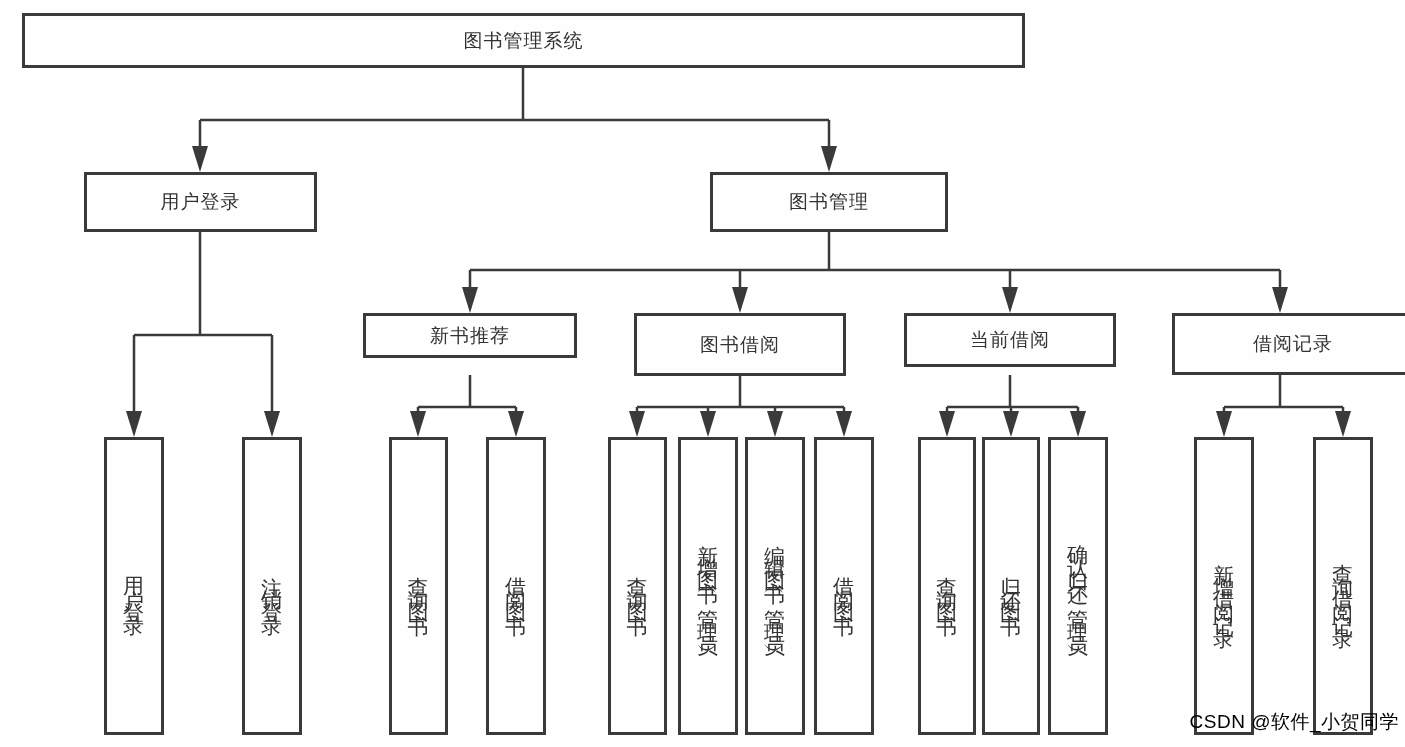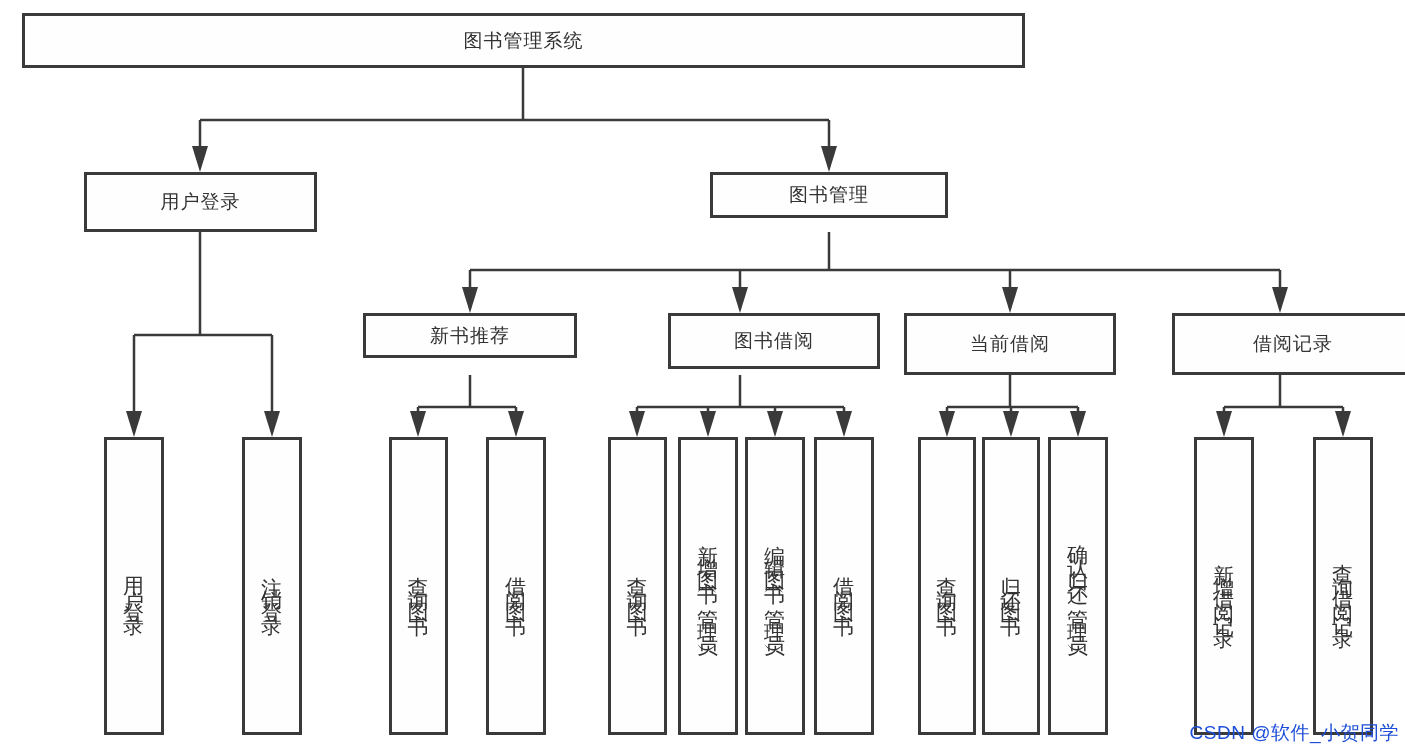--- a/index.html
+++ b/index.html
@@ -33,23 +33,23 @@
     text-orientation: mixed;
     font-size: 21px;
     line-height: 1;
     letter-spacing: 13px;
     color: #333333;
     white-space: nowrap;
   }
   .watermark {
     position: absolute;
     right: 6px;
-    bottom: 1px;
+    bottom: 12px;
     font-size: 19px;
-    color: #1d4ed8;
+    color: #000000;
     letter-spacing: 0.5px;
     z-index: 3;
   }
 </style>
 </head>
 <body>
 
 <div class="stage">
 
   <svg class="connectors" width="1405" height="747" viewBox="0 0 1405 747">
@@ -92,31 +92,31 @@
     </g>
   </svg>
 
   <div class="node hnode" style="left:22px;top:13px;width:1003px;height:55px">
     <span>图书管理系统</span>
   </div>
 
   <div class="node hnode" style="left:84px;top:172px;width:233px;height:60px">
     <span>用户登录</span>
   </div>
-  <div class="node hnode" style="left:710px;top:172px;width:238px;height:46px">
+  <div class="node hnode" style="left:710px;top:172px;width:238px;height:60px">
     <span>图书管理</span>
   </div>
 
   <div class="node hnode" style="left:363px;top:313px;width:214px;height:45px">
     <span>新书推荐</span>
   </div>
-  <div class="node hnode" style="left:668px;top:313px;width:212px;height:56px">
+  <div class="node hnode" style="left:634px;top:313px;width:212px;height:63px">
     <span>图书借阅</span>
   </div>
-  <div class="node hnode" style="left:904px;top:313px;width:212px;height:62px">
+  <div class="node hnode" style="left:904px;top:313px;width:212px;height:54px">
     <span>当前借阅</span>
   </div>
   <div class="node hnode" style="left:1172px;top:313px;width:242px;height:62px">
     <span>借阅记录</span>
   </div>
 
   <div class="node vnode" style="left:104px;top:437px;width:60px;height:298px">
     <span class="vlabel">用户登录</span>
   </div>
   <div class="node vnode" style="left:242px;top:437px;width:60px;height:298px">

